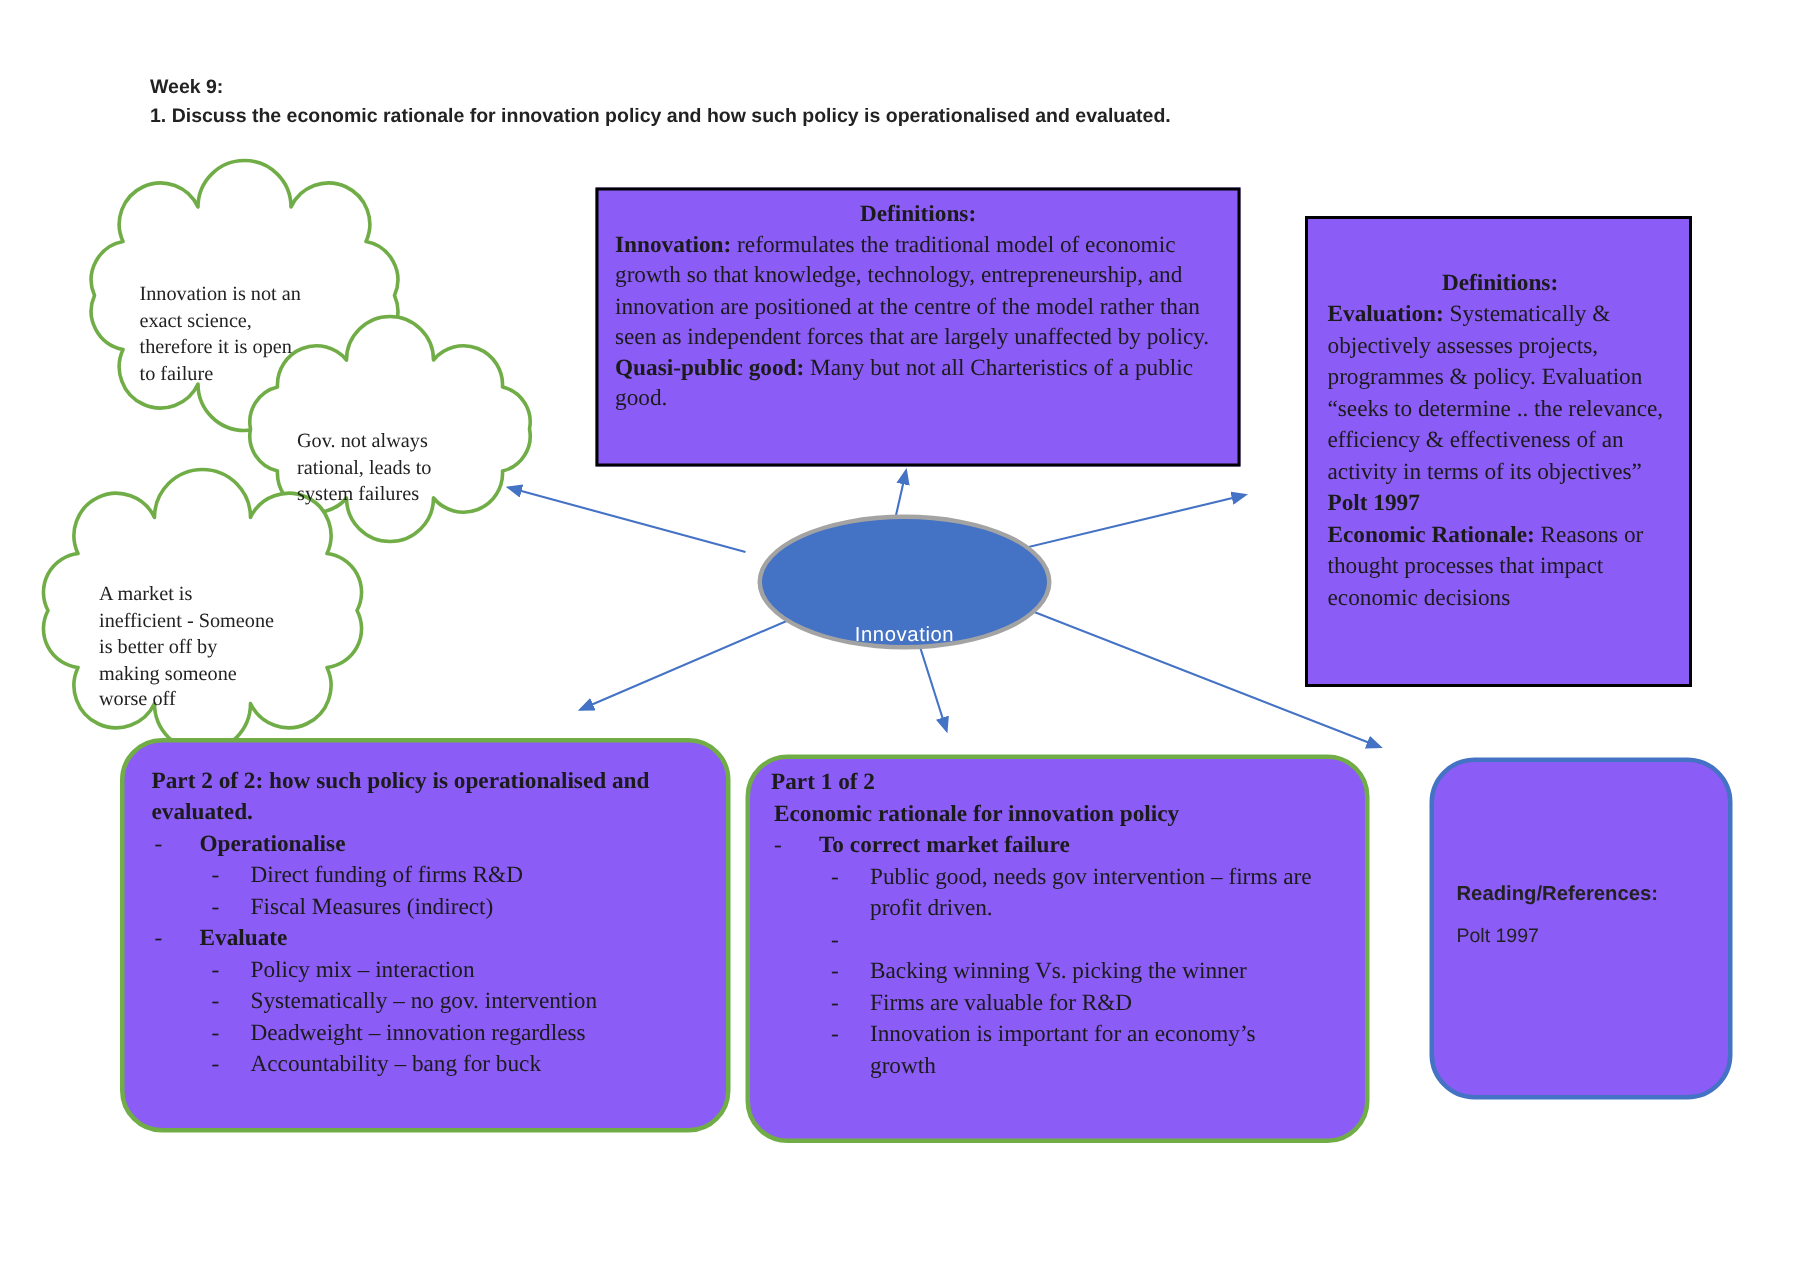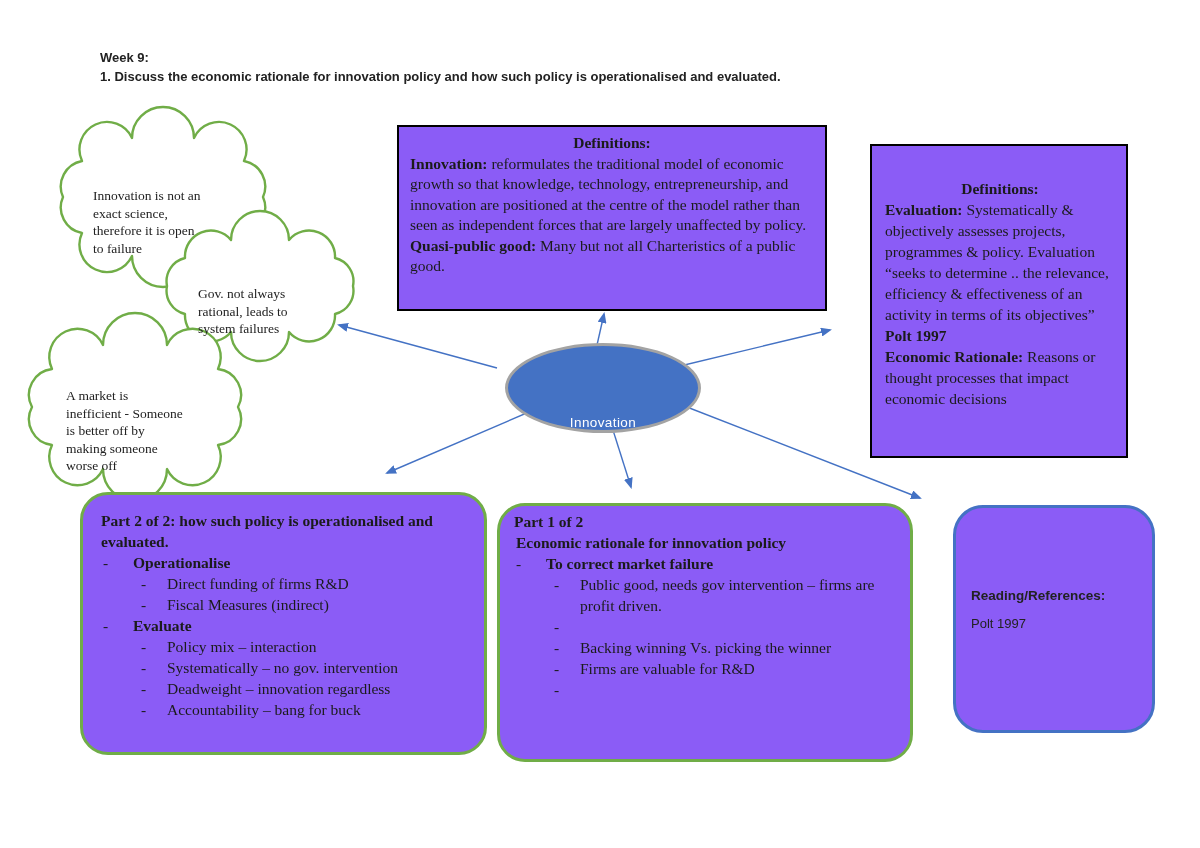--- a/index.html
+++ b/index.html
@@ -179,20 +179,22 @@
         <div class="li lv2">
           <span class="dash">-</span>
           <span class="txt">Backing winning Vs. picking the winner</span>
         </div>
         <div class="li lv2">
           <span class="dash">-</span>
           <span class="txt">Firms are valuable for R&amp;D</span>
         </div>
         <div class="li lv2">
           <span class="dash">-</span>
+          <span class="txt">Innovation is important for an economy’s
+growth</span>
         </div>
       </div>
   </div>
 
   <div class="box reading">
     <div class="r-title">Reading/References:</div>
     <div class="r-text">Polt 1997</div>
   </div>
 
 </div>

